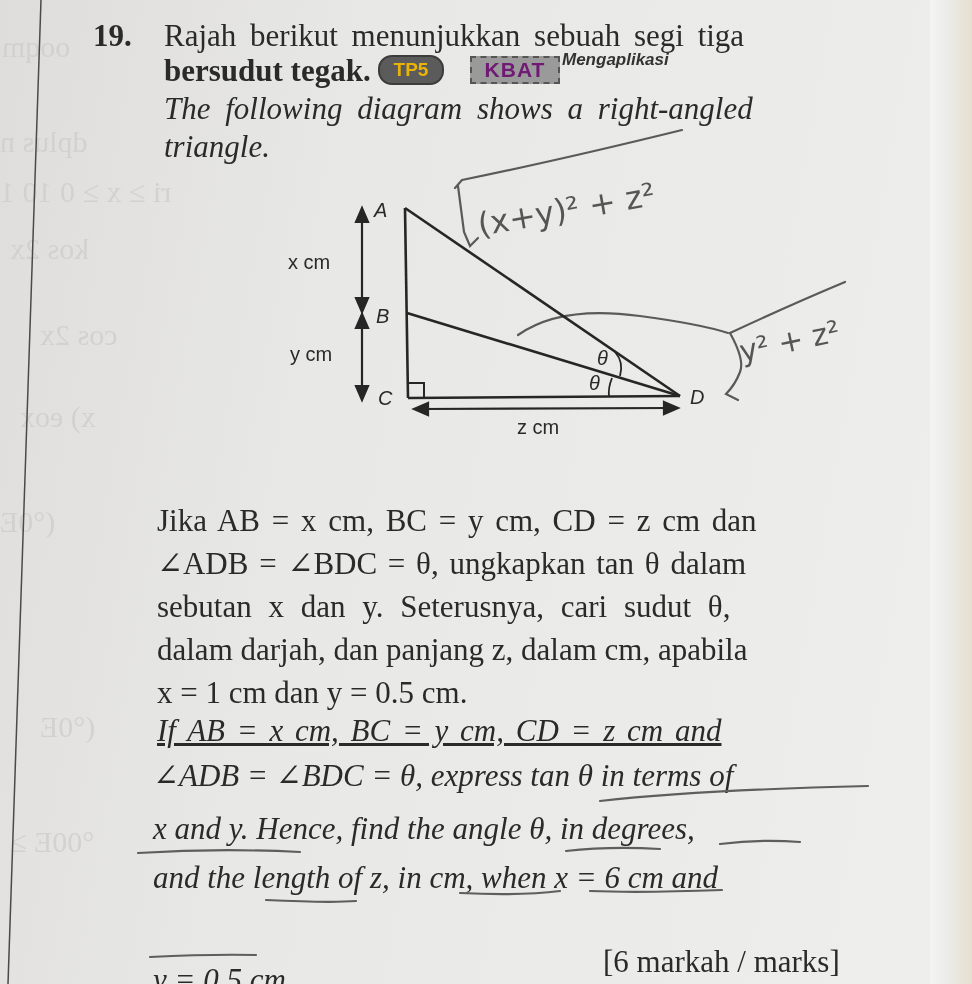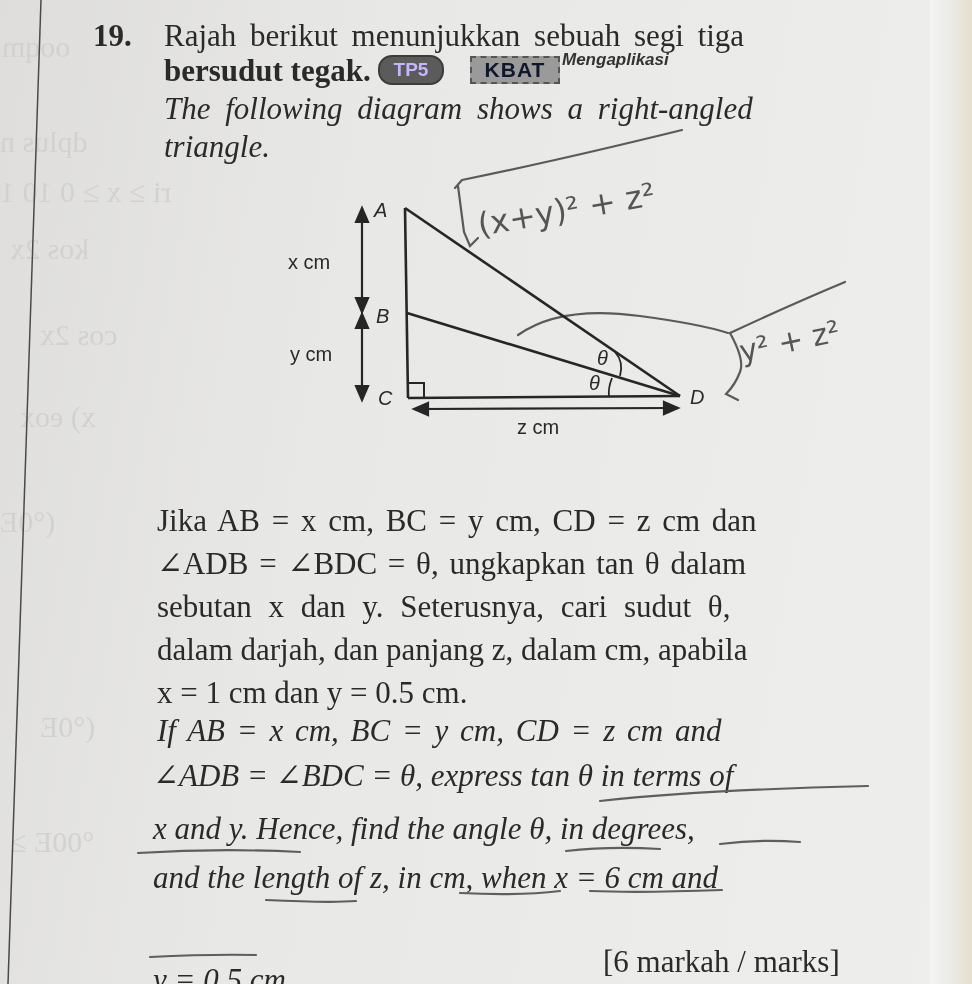--- a/index.html
+++ b/index.html
@@ -23,26 +23,26 @@
   .ghost {
     position: absolute; color: #cfcecb; font-size: 30px; font-family: "Liberation Serif", serif;
     transform: scaleX(-1); opacity: 0.8; white-space: nowrap;
   }
   .txt { position: absolute; white-space: nowrap; font-size: 31px; line-height: 1; margin-left: 7px; }
   .q-num { font-weight: bold; }
   .it { font-style: italic; }
   .badge-tp {
     position: absolute; left: 378px; top: 55px; width: 62px; height: 26px;
     border-radius: 14px; background: #5b5b5b; border: 2px solid #3c3c3c;
-    color: #c4b5fd; font-family: "Liberation Sans", sans-serif; font-weight: bold;
+    color: #eab308; font-family: "Liberation Sans", sans-serif; font-weight: bold;
     font-size: 19px; display: flex; align-items: center; justify-content: center;
   }
   .badge-kbat {
     position: absolute; left: 470px; top: 56px; width: 86px; height: 24px;
-    background: #9a9a9a; border: 2px dashed #555; color: #0f172a;
+    background: #9a9a9a; border: 2px dashed #555; color: #701a75;
     font-family: "Liberation Sans", sans-serif; font-weight: bold; font-size: 21px;
     display: flex; align-items: center; justify-content: center; letter-spacing: 1px;
   }
   .badge-meng {
     position: absolute; left: 562px; top: 50px; font-family: "Liberation Sans", sans-serif;
     font-style: italic; font-weight: bold; font-size: 17px; color: #333;
   }
   .diagram { position: absolute; left: 0; top: 0; }
   .lbl { font-family: "Liberation Sans", sans-serif; font-size: 20px; fill: #2a2a2a; }
   .lbl-it { font-family: "Liberation Sans", sans-serif; font-style: italic; font-size: 20px; fill: #2a2a2a; }
@@ -123,21 +123,21 @@
   <text class="lbl-it" x="597" y="365" font-size="18">θ</text>
   <text class="lbl-it" x="589" y="390" font-size="18">θ</text>
 </svg>
 
 <div class="txt" style="left:150px;top:505px;word-spacing:4px;">Jika AB = x cm, BC = y cm, CD = z cm dan</div>
 <div class="txt" style="left:150px;top:548px;word-spacing:3px;">∠ADB = ∠BDC = θ, ungkapkan tan θ dalam</div>
 <div class="txt" style="left:150px;top:591px;word-spacing:9px;">sebutan x dan y. Seterusnya, cari sudut θ,</div>
 <div class="txt" style="left:150px;top:634px;">dalam darjah, dan panjang z, dalam cm, apabila</div>
 <div class="txt" style="left:150px;top:677px;">x = 1 cm dan y = 0.5 cm.</div>
 
-<div class="txt it" style="left:150px;top:715px;word-spacing:4px;">If AB = x cm, BC = y cm, CD = z cm and</div>
+<div class="txt it" style="left:150px;top:715px;word-spacing:4px;text-decoration:underline;">If AB = x cm, BC = y cm, CD = z cm and</div>
 <div class="txt it" style="left:146px;top:760px;">∠ADB = ∠BDC = θ, express tan θ in terms of</div>
 <div class="txt it" style="left:146px;top:813px;">x and y. Hence, find the angle θ, in degrees,</div>
 <div class="txt it" style="left:146px;top:862px;">and the length of z, in cm, when x = 6 cm and</div>
 <div class="txt it" style="left:146px;top:964px;">y = 0.5 cm.</div>
 
 <svg class="margin-line" width="972" height="984">
   <g fill="none" stroke="#5e5e5e" stroke-width="2.2" stroke-linecap="round">
     <path d="M 600 801 Q 700 790 868 786"></path>
     <path d="M 138 853 Q 220 848 300 852"></path>
     <path d="M 566 851 Q 610 846 660 849"></path>

